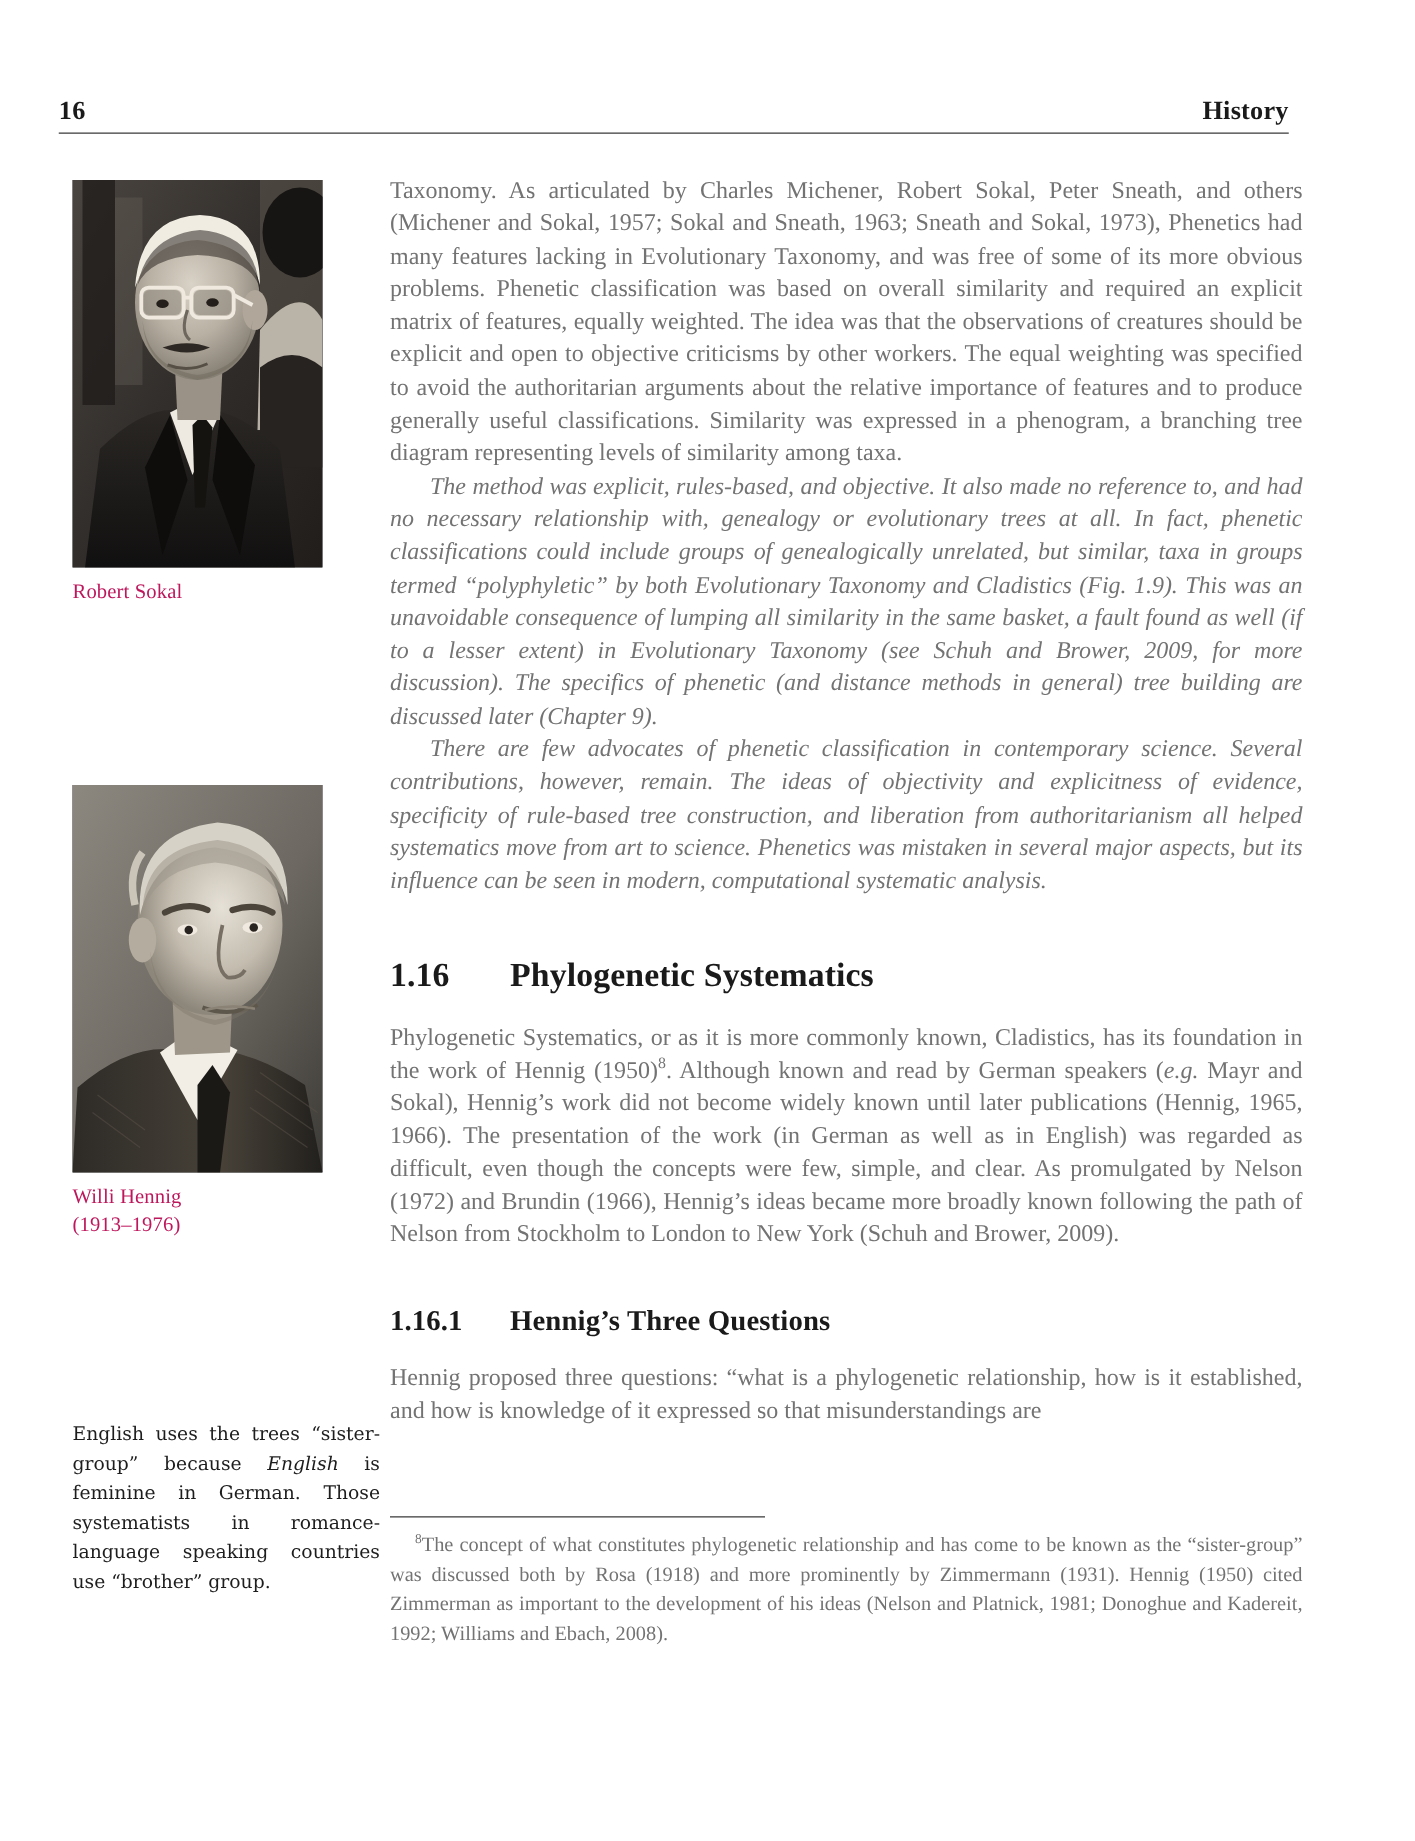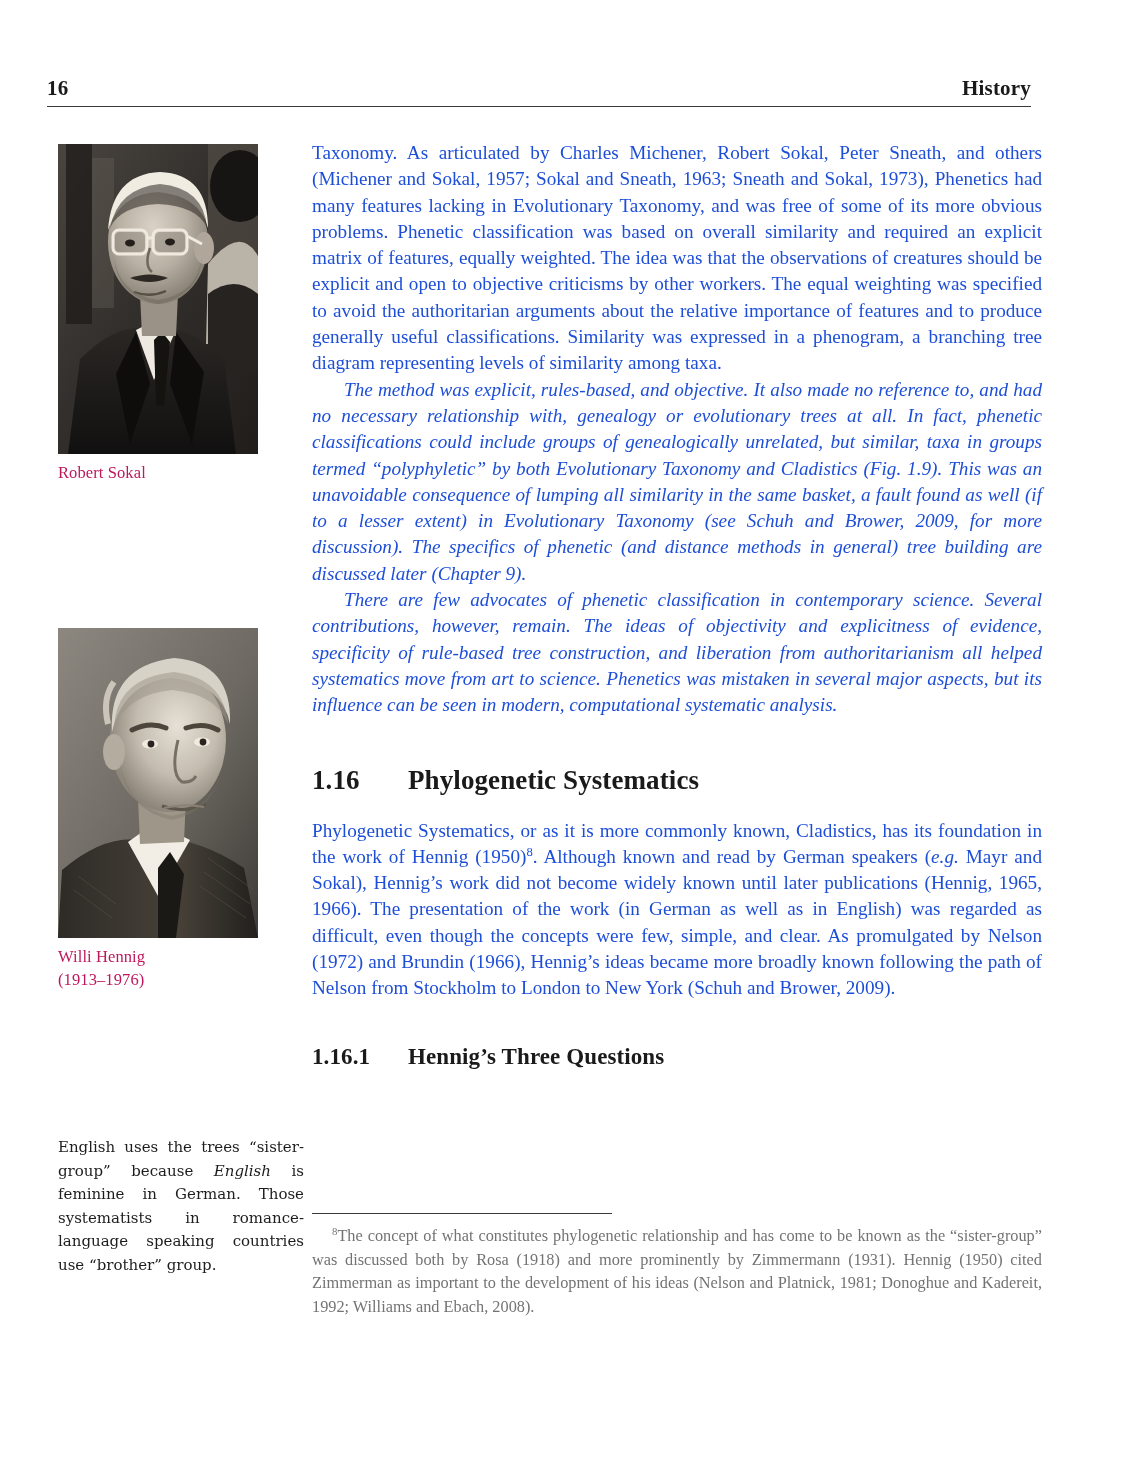--- a/index.html
+++ b/index.html
@@ -92,21 +92,21 @@
     top: 140px;
     width: 730px;
   }
   p.body {
     margin: 0;
     font-size: 19.2px;
     line-height: 26.3px;
     text-align: justify;
     text-justify: inter-word;
     hyphens: manual;
-    color: #1d4ed8;
+    color: #737373;
   }
   p.body + p.body { text-indent: 32px; font-style: italic; }
   p.body i { font-style: italic; }
   sup {
     font-size: 0.66em;
     vertical-align: super;
     line-height: 0;
   }
 
   h2.section {
@@ -306,20 +306,21 @@
     <h2 class="section">
       <span class="num">1.16</span><span>Phylogenetic Systematics</span>
     </h2>
 
     <p class="body"><span>Phylogenetic Systematics, or as it is more commonly known, Cladistics, has its foundation in the work of Hennig (1950)</span><sup>8</sup><span>. Although known and read by German speakers (</span><i>e.g.</i><span> Mayr and Sokal), Hennig’s work did not become widely known until later publications (Hennig, 1965, 1966). The presentation of the work (in German as well as in English) was regarded as difficult, even though the concepts were few, simple, and clear. As promulgated by Nelson (1972) and Brundin (1966), Hennig’s ideas became more broadly known following the path of Nelson from Stockholm to London to New York (Schuh and Brower, 2009).</span></p>
 
     <h3 class="subsection">
       <span class="num">1.16.1</span><span>Hennig’s Three Questions</span>
     </h3>
 
+    <p class="body">Hennig proposed three questions: “what is a phylogenetic relationship, how is it established, and how is knowledge of it expressed so that misunderstandings are</p>
   </div>
 
   <div class="footnote-block">
     <div class="footnote-rule"></div>
     <div class="footnote-text"><span class="fn-indent"></span><sup>8</sup><span>The concept of what constitutes phylogenetic relationship and has come to be known as the “sister-group” was discussed both by Rosa (1918) and more prominently by Zimmermann (1931). Hennig (1950) cited Zimmerman as important to the development of his ideas (Nelson and Platnick, 1981; Donoghue and Kadereit, 1992; Williams and Ebach, 2008).</span></div>
   </div>
 
 </div>
 
 </body></html>

